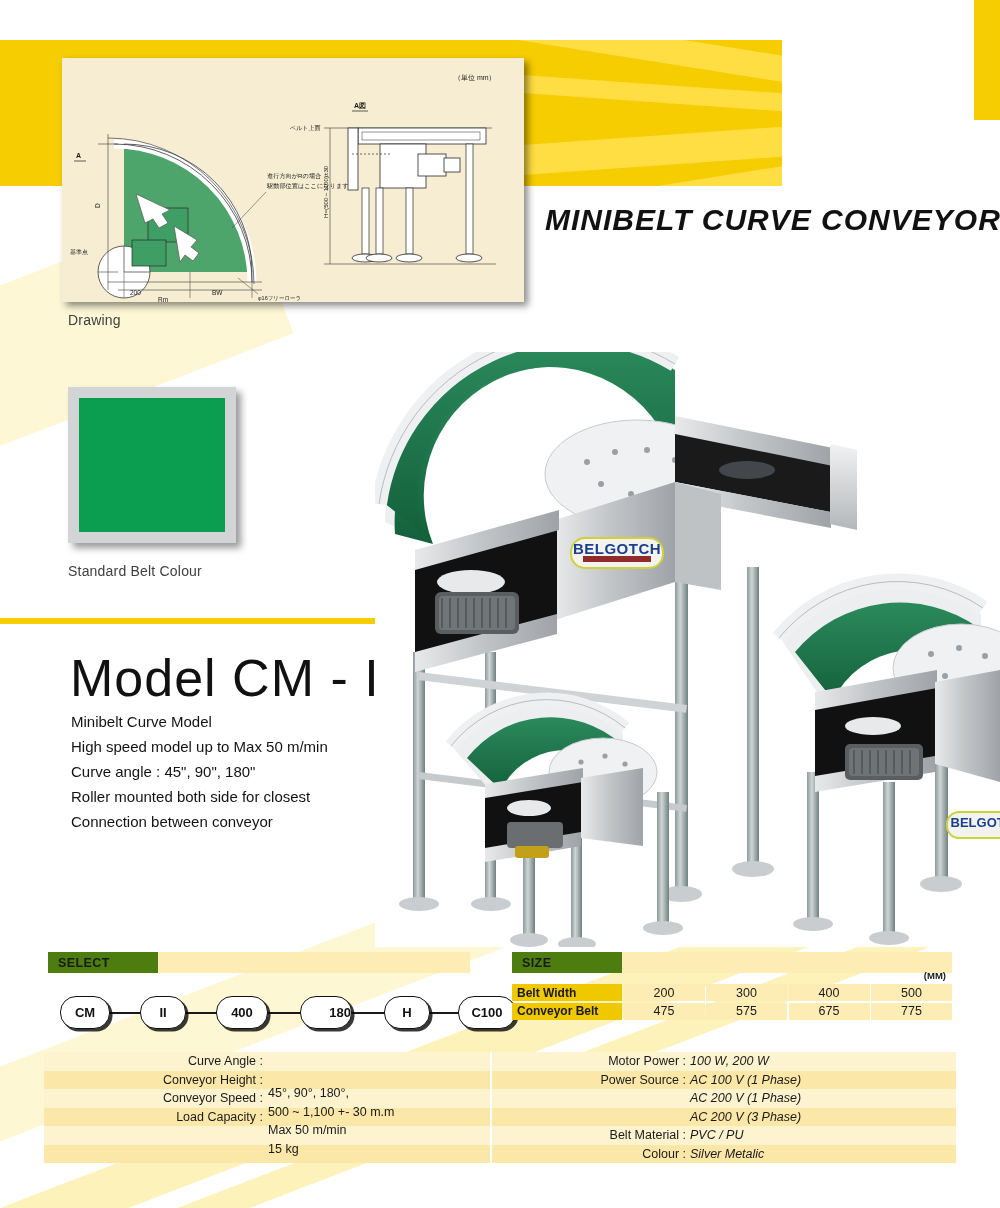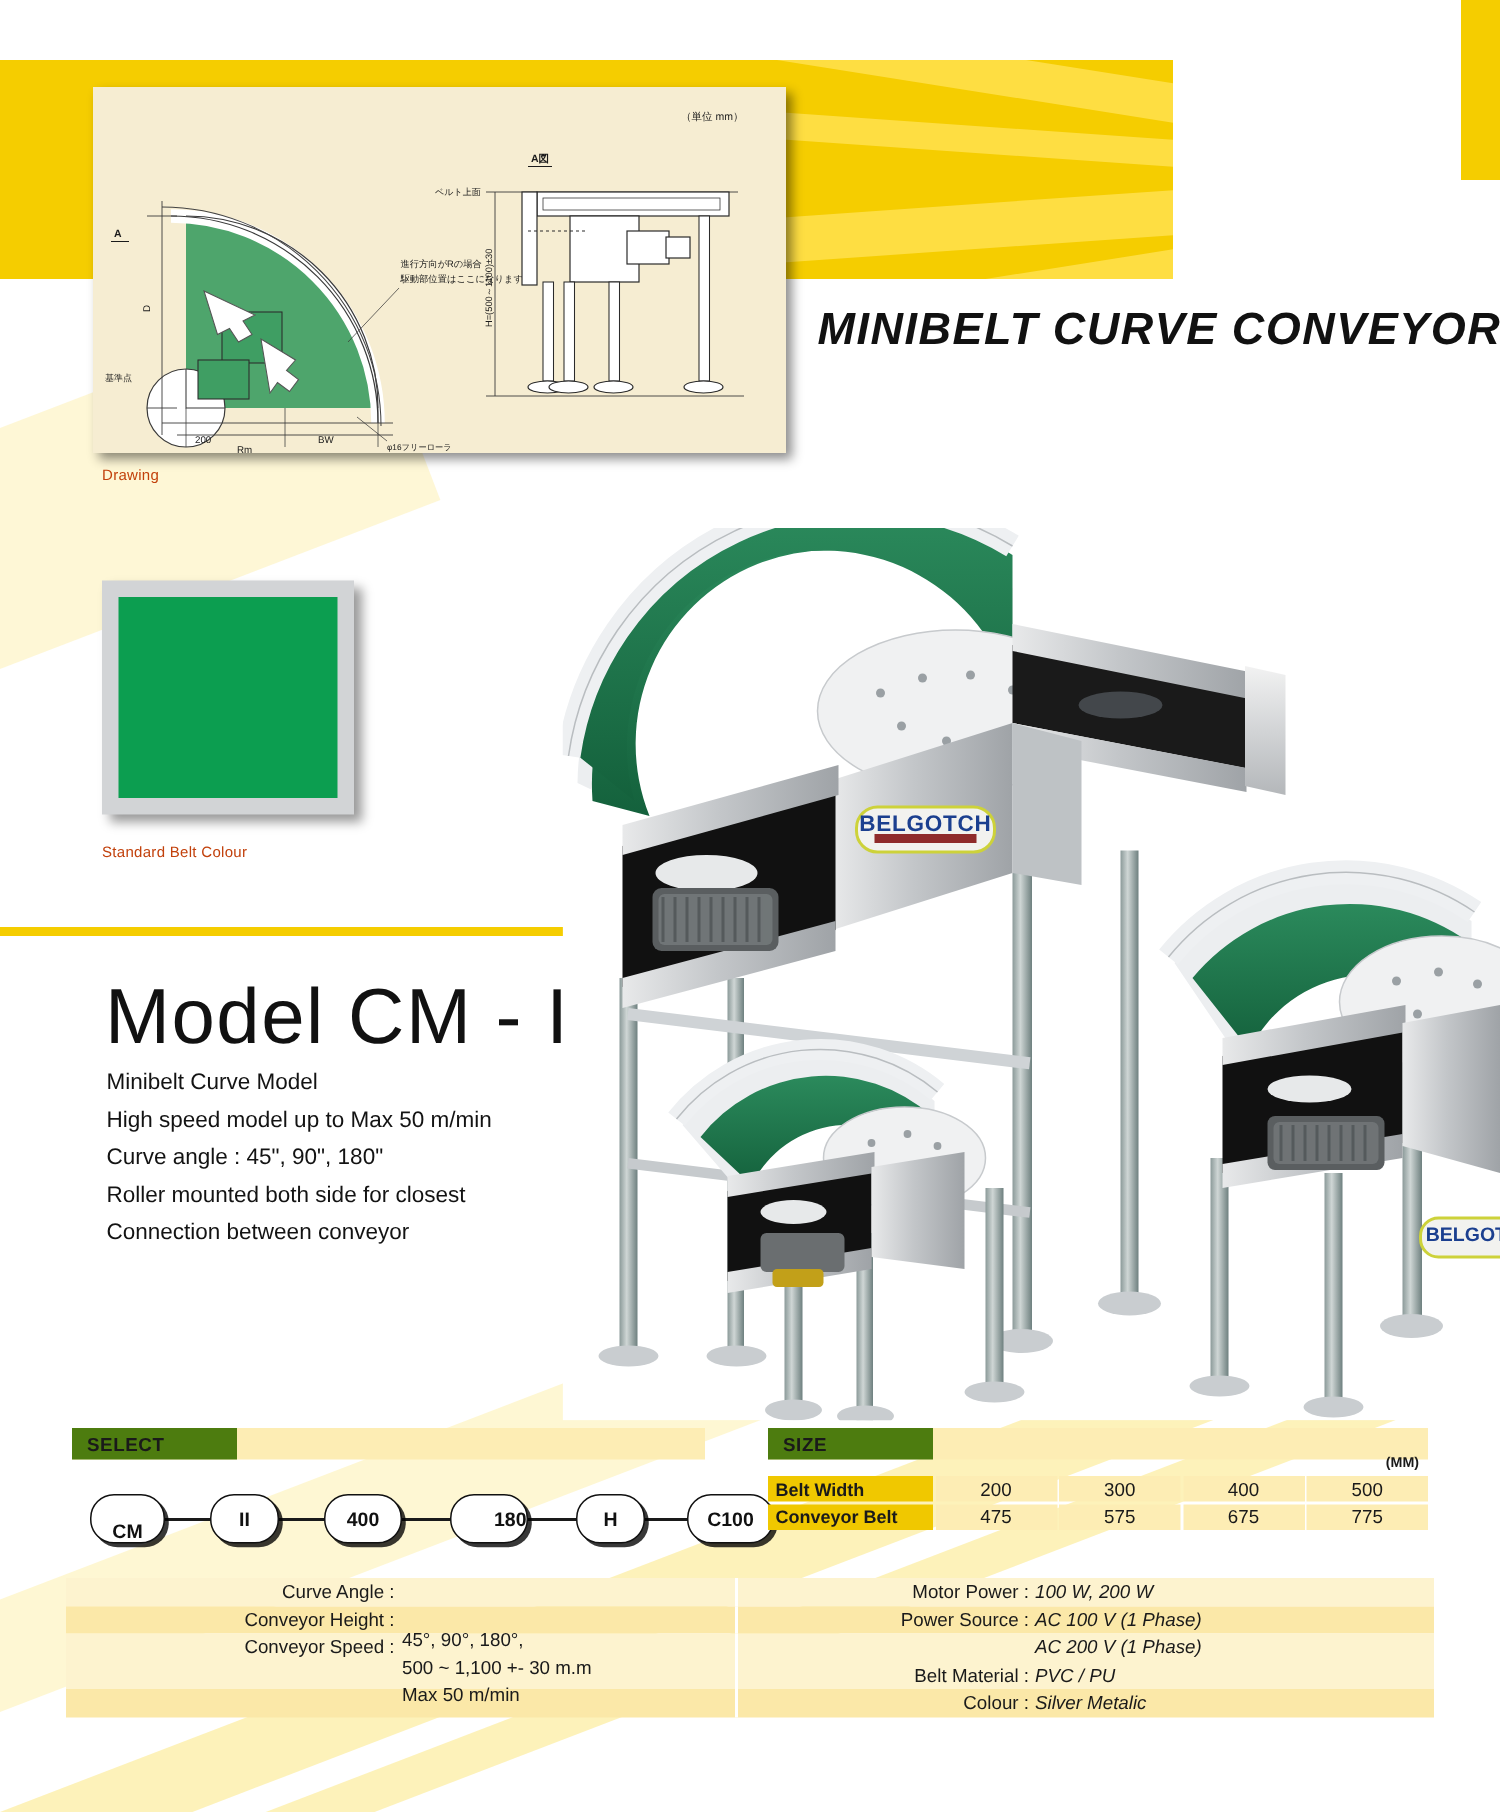--- a/index.html
+++ b/index.html
@@ -25,21 +25,21 @@
   .f2{width:420px;height:18px;right:-40px;top:56px;transform:rotate(4deg);transform-origin:right center;}
   .f3{width:420px;height:30px;right:-40px;top:84px;transform:rotate(-4deg);transform-origin:right center;}
   .f4{width:420px;height:20px;right:-40px;top:120px;transform:rotate(-9deg);transform-origin:right center;}
 
   .righttab{position:absolute;right:0;top:0;width:26px;height:120px;background:#f5cd00;}
 
   
   .drawing{position:absolute;left:62px;top:58px;width:462px;height:244px;
            background:#f6edd2;box-shadow:4px 4px 7px rgba(0,0,0,.45);overflow:hidden;}
   .drawing svg{display:block;}
-  .cap{position:absolute;font-size:10px;color:#c2410c;letter-spacing:.2px;}
+  .cap{position:absolute;font-size:14px;color:#404040;letter-spacing:.2px;}
   .cap-drawing{left:68px;top:312px;}
   .cap-swatch{left:68px;top:563px;}
 
   
   .swatchbox{position:absolute;left:68px;top:387px;width:168px;height:156px;
              background:#d2d4d6;padding:11px;box-sizing:border-box;
              box-shadow:5px 5px 7px rgba(0,0,0,.4);}
   .swatch{width:100%;height:100%;background:#0c9e50;}
 
   
@@ -371,21 +371,21 @@
       <span>SELECT</span>
     </div>
   </div>
 
   <div class="pills">
     <div class="pline" style="left:56px;width:42px;"></div>
     <div class="pline" style="left:130px;width:44px;"></div>
     <div class="pline" style="left:212px;width:46px;"></div>
     <div class="pline" style="left:296px;width:44px;"></div>
     <div class="pline" style="left:370px;width:46px;"></div>
-    <div class="pill" style="left:12px;width:48px;align-items:flex-end;">
+    <div class="pill" style="left:12px;width:48px;">
       <span>CM</span>
       </div>
     <div class="pill" style="left:92px;width:44px;">
       <span>II</span>
       </div>
     <div class="pill" style="left:168px;width:50px;">
       <span>400</span>
       </div>
     <div class="pill" style="left:252px;width:50px;justify-content:flex-end;">
       <span>180</span>
@@ -469,20 +469,31 @@
       <div class="spc-l">
           <span class="k">Conveyor Speed :</span>
           <span class="v">Max 50 m/min</span>
         </div>
       <div class="spc-div"></div>
       <div class="spc-r">
           <span class="k"></span>
           <span class="v">AC 200 V (1 Phase)</span>
         </div>
     </div>
+    <div class="specrow even">
+      <div class="spc-l">
+          <span class="k">Load Capacity    :</span>
+          <span class="v">15 kg</span>
+        </div>
+      <div class="spc-div"></div>
+      <div class="spc-r">
+          <span class="k"></span>
+          <span class="v">AC 200 V (3 Phase)</span>
+        </div>
+    </div>
     <div class="specrow odd">
       <div class="spc-l">
           <span class="k"></span>
           <span class="v"></span>
         </div>
       <div class="spc-div"></div>
       <div class="spc-r">
           <span class="k">Belt Material  :</span>
           <span class="v">PVC / PU</span>
         </div>

